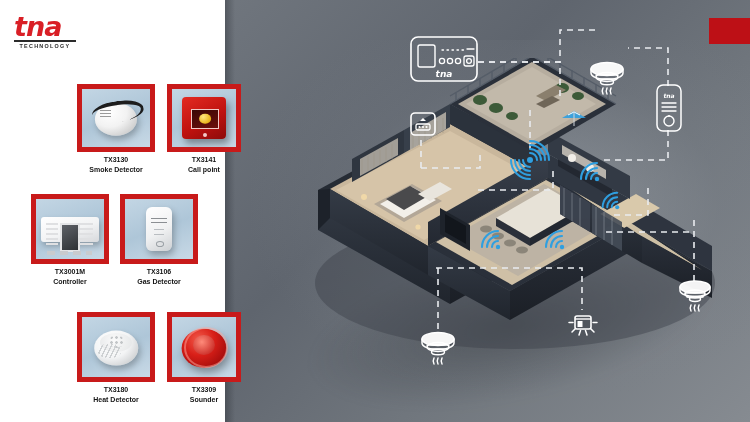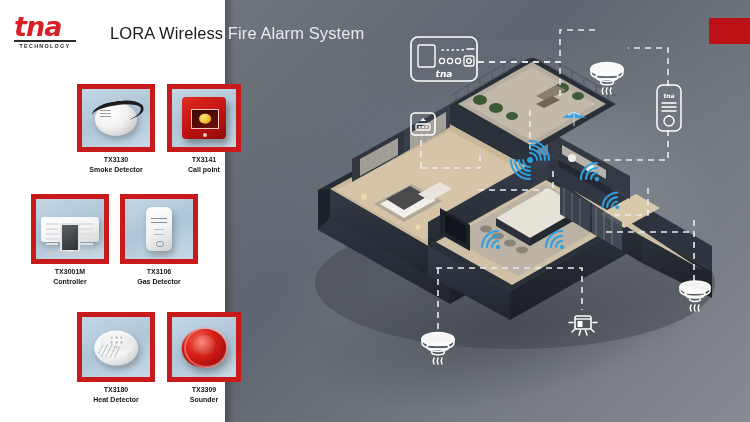--- a/index.html
+++ b/index.html
@@ -444,21 +444,20 @@
   </div>
 
   <div class="panelshadow"></div>
   <div class="leftpanel"></div>
 
   <div class="logo">
     <div class="word">tna</div>
     <div class="tech">TECHNOLOGY</div>
   </div>
 
-  <div class="title"><span>LORA Wireless </span><span class="lit">Fire Alarm System</span></div>
 
   <div class="redbox"></div>
 
   <div class="card" style="left:77px;top:84px;width:78px;">
     <div class="frame" style="width:78px;height:68px;">
       <div class="art">
           <div class="sd-body"></div>
           <div class="sd-band"></div>
           <div class="sd-vent"></div>
         </div>

